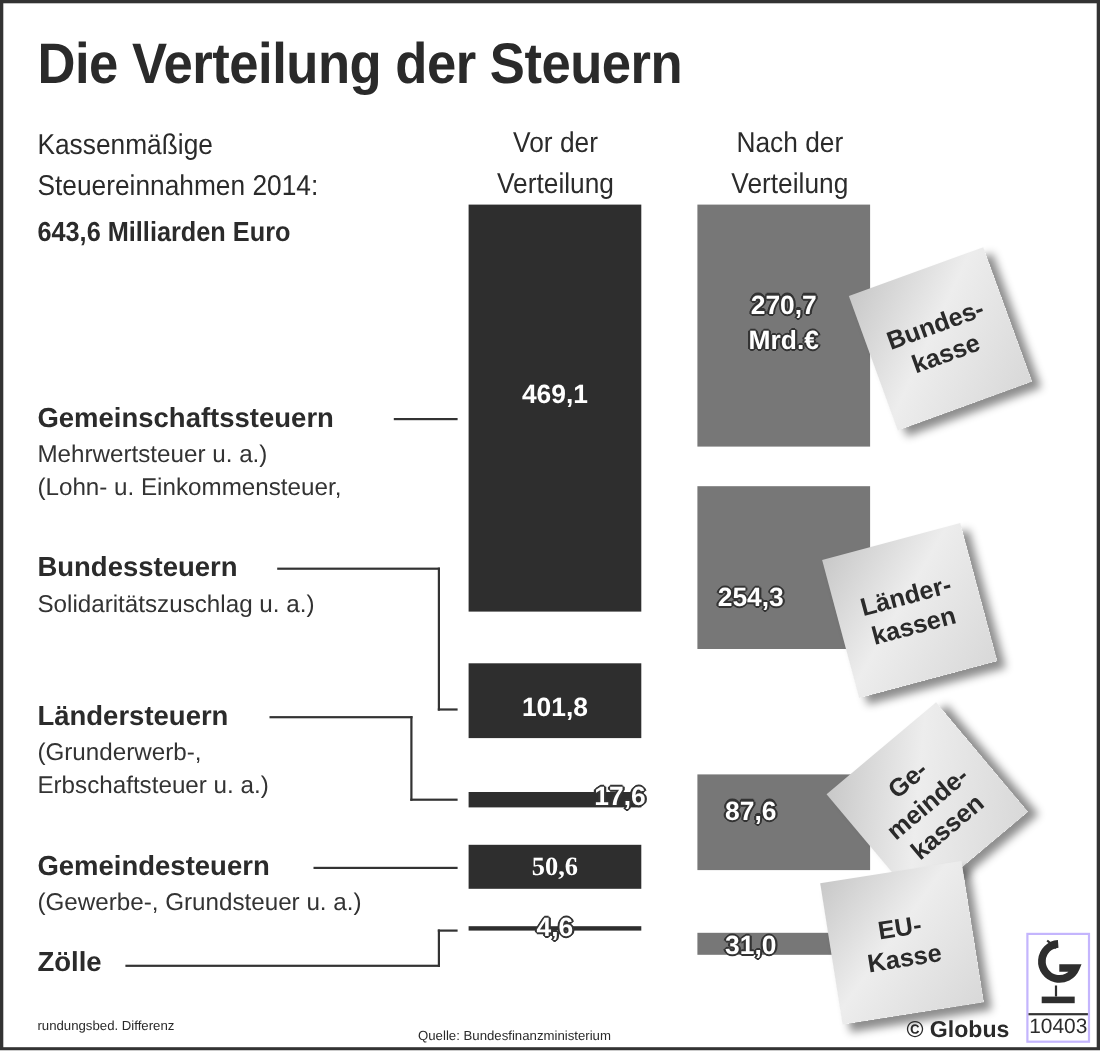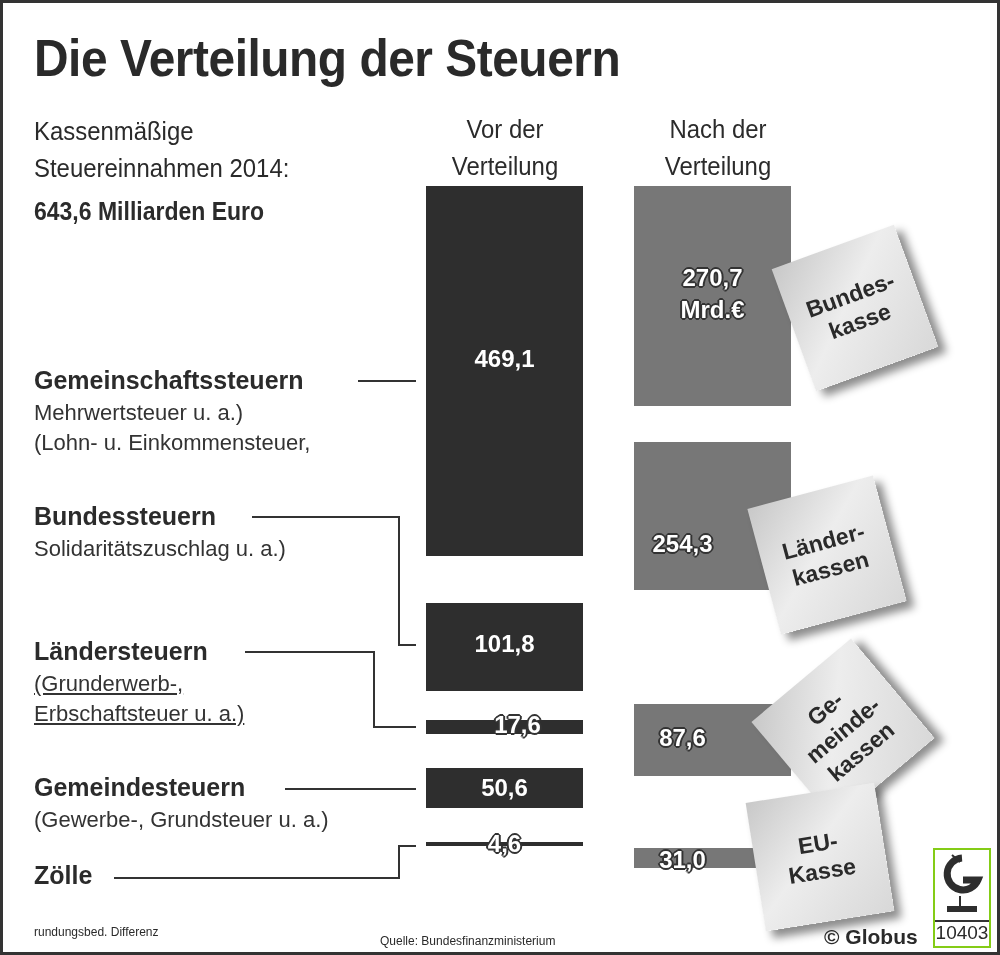--- a/index.html
+++ b/index.html
@@ -15,21 +15,21 @@
   .bar-dark{background:#2e2e2e;left:426px;width:157px;}
   .bar-gray{background:#777;left:634px;width:157px;}
   .val{color:#fff;font-weight:bold;font-size:24px;text-align:center;line-height:30px;}
   .val-out{color:#fff;font-weight:bold;font-size:24px;text-align:center;
     text-shadow:-2px 0 #333,2px 0 #333,0 -2px #333,0 2px #333,-1px -1px #333,1px 1px #333,-1px 1px #333,1px -1px #333;}
   .line{background:#333;}
   .note{position:absolute;width:130px;height:130px;background:linear-gradient(135deg,#c8c8c8 0%,#ededed 45%,#d8d8d8 100%);
     box-shadow:6px 8px 8px rgba(0,0,0,0.45);display:flex;align-items:center;justify-content:center;text-align:center;
     font-weight:bold;font-size:23px;line-height:28px;color:#2a2a2a;}
   .footer{font-size:12px;color:#2a2a2a;}
-  .logo-box{left:933px;top:848px;width:58px;height:100px;border:2px solid #84cc16;box-sizing:border-box;}
+  .logo-box{left:933px;top:848px;width:58px;height:100px;border:2px solid #c4b5fd;box-sizing:border-box;}
 </style>
 </head>
 <body>
 
 <div class="frame"></div>
 
 <div class="abs title">Die Verteilung der Steuern</div>
 <div class="abs sub">
   <div>Kassenmäßige</div>
   <div>Steuereinnahmen 2014:</div>
@@ -48,21 +48,21 @@
 <div class="abs cat" style="top:366px;">Gemeinschaftssteuern</div>
 <div class="abs desc" style="top:398px;">
   <div>Mehrwertsteuer u. a.)</div>
   <div>(Lohn- u. Einkommensteuer,</div>
 </div>
 <div class="abs cat" style="top:502px;">Bundessteuern</div>
 <div class="abs desc" style="top:534px;">
   <div>Solidaritätszuschlag u. a.)</div>
 </div>
 <div class="abs cat" style="top:637px;">Ländersteuern</div>
-<div class="abs desc" style="top:669px;text-decoration:underline;">
+<div class="abs desc" style="top:669px;">
   <div>(Grunderwerb-,</div>
   <div>Erbschaftsteuer u. a.)</div>
 </div>
 <div class="abs cat" style="top:773px;">Gemeindesteuern</div>
 <div class="abs desc" style="top:805px;">
   <div>(Gewerbe-, Grundsteuer u. a.)</div>
 </div>
 <div class="abs cat" style="top:861px;">Zölle</div>
 
 <div class="abs line" style="left:358px;top:380px;width:58px;height:2px;"></div>
@@ -75,41 +75,41 @@
 <div class="abs line" style="left:285px;top:788px;width:131px;height:2px;"></div>
 <div class="abs line" style="left:114px;top:877px;width:286px;height:2px;"></div>
 <div class="abs line" style="left:398px;top:845px;width:2px;height:34px;"></div>
 <div class="abs line" style="left:398px;top:845px;width:18px;height:2px;"></div>
 
 <div class="abs bar-dark" style="top:186px;height:370px;">
   <div class="val" style="margin-top:158px;">
     <div>469,1</div>
   </div>
 </div>
-<div class="abs bar-dark" style="top:603px;height:88px;">
+<div class="abs bar-dark" style="top:603px;height:68px;">
   <div class="val" style="margin-top:26px;">101,8</div>
 </div>
 <div class="abs bar-dark" style="top:720px;height:14px;"></div>
-<div class="abs val-out" style="left:426px;width:183px;top:711px;">17,6</div>
+<div class="abs val-out" style="left:426px;width:161px;top:711px;text-align:right;">17,6</div>
 <div class="abs bar-dark" style="top:768px;height:40px;">
-  <div class="val" style="margin-top:5px;">50,6</div>
+  <div class="val" style="margin-top:5px;font-family:Liberation Serif, serif;">50,6</div>
 </div>
 <div class="abs bar-dark" style="top:842px;height:4px;"></div>
 <div class="abs val-out" style="left:426px;width:157px;top:830px;">4,6</div>
 
 <div class="abs bar-gray" style="top:186px;height:220px;">
   <div class="val-out" style="margin-top:76px;line-height:32px;">
     <div>270,7</div>
     <div>Mrd.€</div>
   </div>
 </div>
 <div class="abs bar-gray" style="top:427px;height:148px;margin-top:15px;">
   <div class="val-out" style="margin-top:88px;padding-right:60px;">254,3</div>
 </div>
-<div class="abs bar-gray" style="top:704px;height:72px;">
+<div class="abs bar-gray" style="top:704px;height:87px;">
   <div class="val-out" style="margin-top:20px;padding-right:60px;">87,6</div>
 </div>
 <div class="abs bar-gray" style="top:848px;height:20px;">
   <div class="val-out" style="margin-top:-2px;padding-right:60px;">31,0</div>
 </div>
 
 <div class="note" style="left:790px;top:243px;transform:rotate(-20deg);">
   <div>
       <div>Bundes-</div>
       <div>kasse</div>

